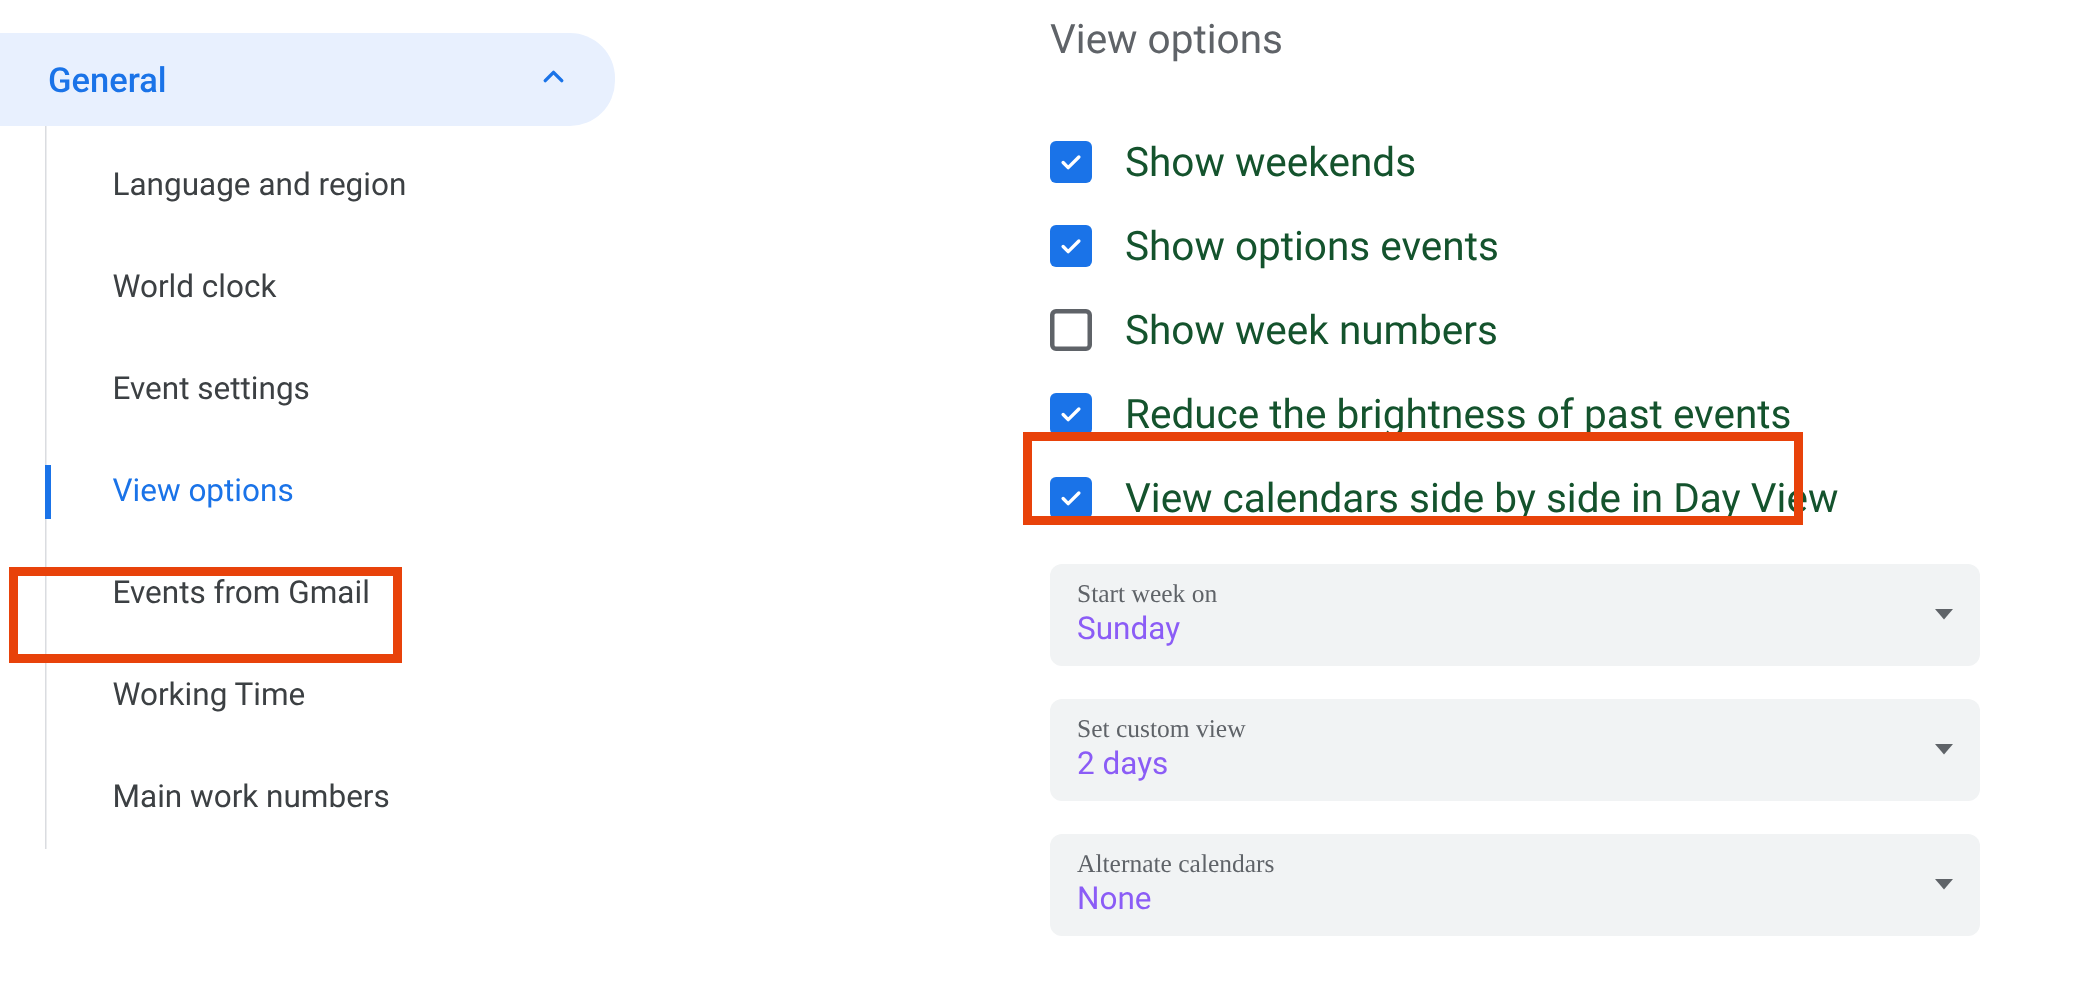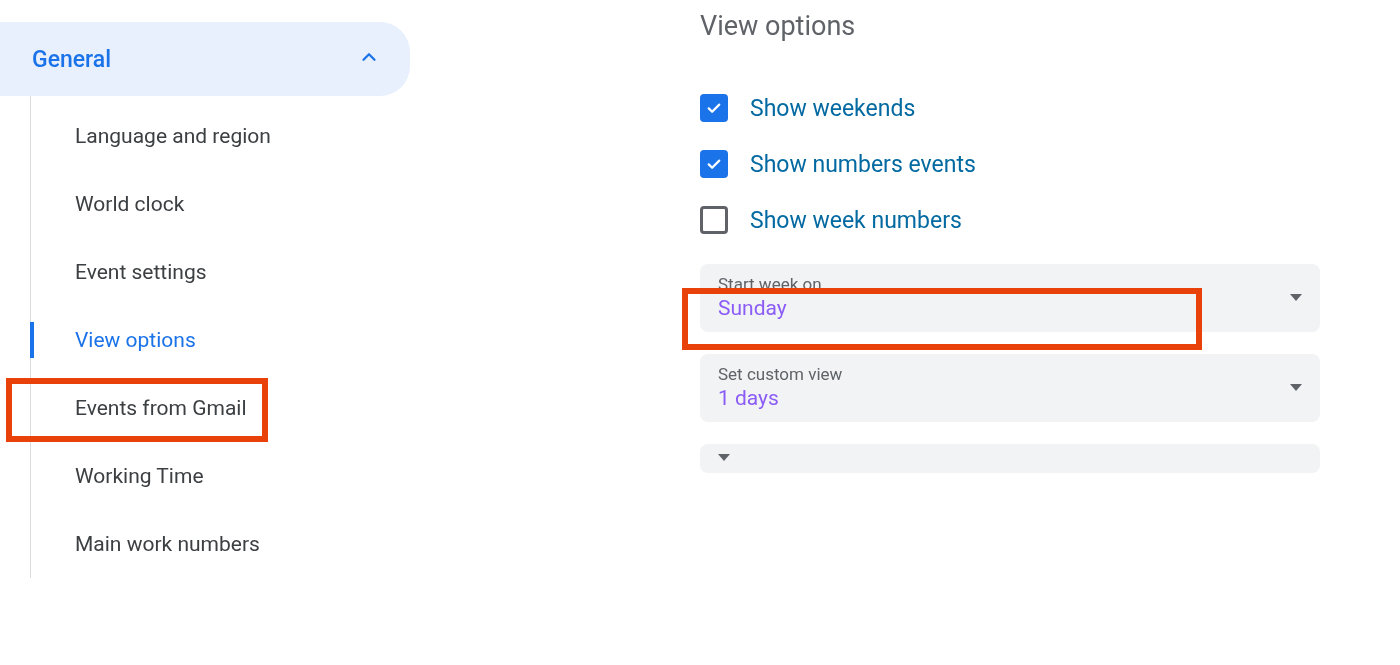--- a/index.html
+++ b/index.html
@@ -22,21 +22,21 @@
   .sidebar {
     width: 410px;
     padding-top: 22px;
   }
   .nav-header {
     display: flex;
     align-items: center;
     justify-content: space-between;
     background: #e8f0fe;
     border-radius: 0 30px 30px 0;
-    height: 74px;
+    height: 62px;
     padding: 0 30px 0 32px;
     cursor: pointer;
   }
   .nav-header-label {
     color: #1a73e8;
     font-size: 23px;
     font-weight: 500;
   }
   .nav-header svg { flex: 0 0 auto; }
   .nav-subtree {
@@ -95,35 +95,35 @@
     width: 28px;
     height: 28px;
     border-radius: 4px;
     display: flex;
     align-items: center;
     justify-content: center;
     flex: 0 0 auto;
   }
   .checkbox.checked { background: #1a73e8; }
   .checkbox.unchecked { border: 3px solid #5f6368; background: #fff; }
-  .check-label { font-size: 23px; color: #0369a1; }
+  .check-label { font-size: 27px; color: #14532d; }
 
   .dropdown-group { margin-top: 16px; }
   .dropdown {
     background: #f1f3f4;
     border-radius: 8px;
     padding: 10px 18px 12px 18px;
     margin-bottom: 22px;
     display: flex;
     align-items: center;
     justify-content: space-between;
     cursor: pointer;
   }
   .dd-text { display: flex; flex-direction: column; gap: 2px; }
-  .dd-label { font-size: 17px; color: #5f6368; }
+  .dd-label { font-size: 17px; color: #5f6368; font-family: Liberation Serif, serif; }
   .dd-value { font-size: 21px; color: #8b5cf6; }
   .caret {
     width: 0; height: 0;
     border-left: 6px solid transparent;
     border-right: 6px solid transparent;
     border-top: 7px solid #5f6368;
   }
 </style>
 </head>
 <body>
@@ -174,43 +174,63 @@
           </svg>
       </span>
       <span class="check-label">Show weekends</span>
     </div>
     <div class="check-row">
       <span class="checkbox checked">
         <svg width="18" height="18" viewBox="0 0 24 24">
             <path d="M5 12.5l4.5 4.5L19 7.5" stroke="#fff" stroke-width="3" fill="none" stroke-linecap="round" stroke-linejoin="round"></path>
           </svg>
       </span>
-      <span class="check-label">Show numbers events</span>
+      <span class="check-label">Show options events</span>
     </div>
     <div class="check-row">
       <span class="checkbox unchecked"></span>
       <span class="check-label">Show week numbers</span>
+    </div>
+    <div class="check-row">
+      <span class="checkbox checked">
+        <svg width="18" height="18" viewBox="0 0 24 24">
+            <path d="M5 12.5l4.5 4.5L19 7.5" stroke="#fff" stroke-width="3" fill="none" stroke-linecap="round" stroke-linejoin="round"></path>
+          </svg>
+      </span>
+      <span class="check-label">Reduce the brightness of past events</span>
+    </div>
+    <div class="check-row">
+      <span class="checkbox checked">
+        <svg width="18" height="18" viewBox="0 0 24 24">
+            <path d="M5 12.5l4.5 4.5L19 7.5" stroke="#fff" stroke-width="3" fill="none" stroke-linecap="round" stroke-linejoin="round"></path>
+          </svg>
+      </span>
+      <span class="check-label">View calendars side by side in Day View</span>
     </div>
 
     <div class="dropdown-group">
       <div class="dropdown">
         <div class="dd-text">
           <span class="dd-label">Start week on</span>
           <span class="dd-value">Sunday</span>
         </div>
         <span class="caret"></span>
       </div>
       <div class="dropdown">
         <div class="dd-text">
           <span class="dd-label">Set custom view</span>
-          <span class="dd-value">1 days</span>
+          <span class="dd-value">2 days</span>
         </div>
         <span class="caret"></span>
       </div>
       <div class="dropdown">
+        <div class="dd-text">
+          <span class="dd-label">Alternate calendars</span>
+          <span class="dd-value">None</span>
+        </div>
         <span class="caret"></span>
       </div>
     </div>
   </main>
 </div>
 
 <div class="hl hl-nav"></div>
 <div class="hl hl-row"></div>
 
 </body></html>

